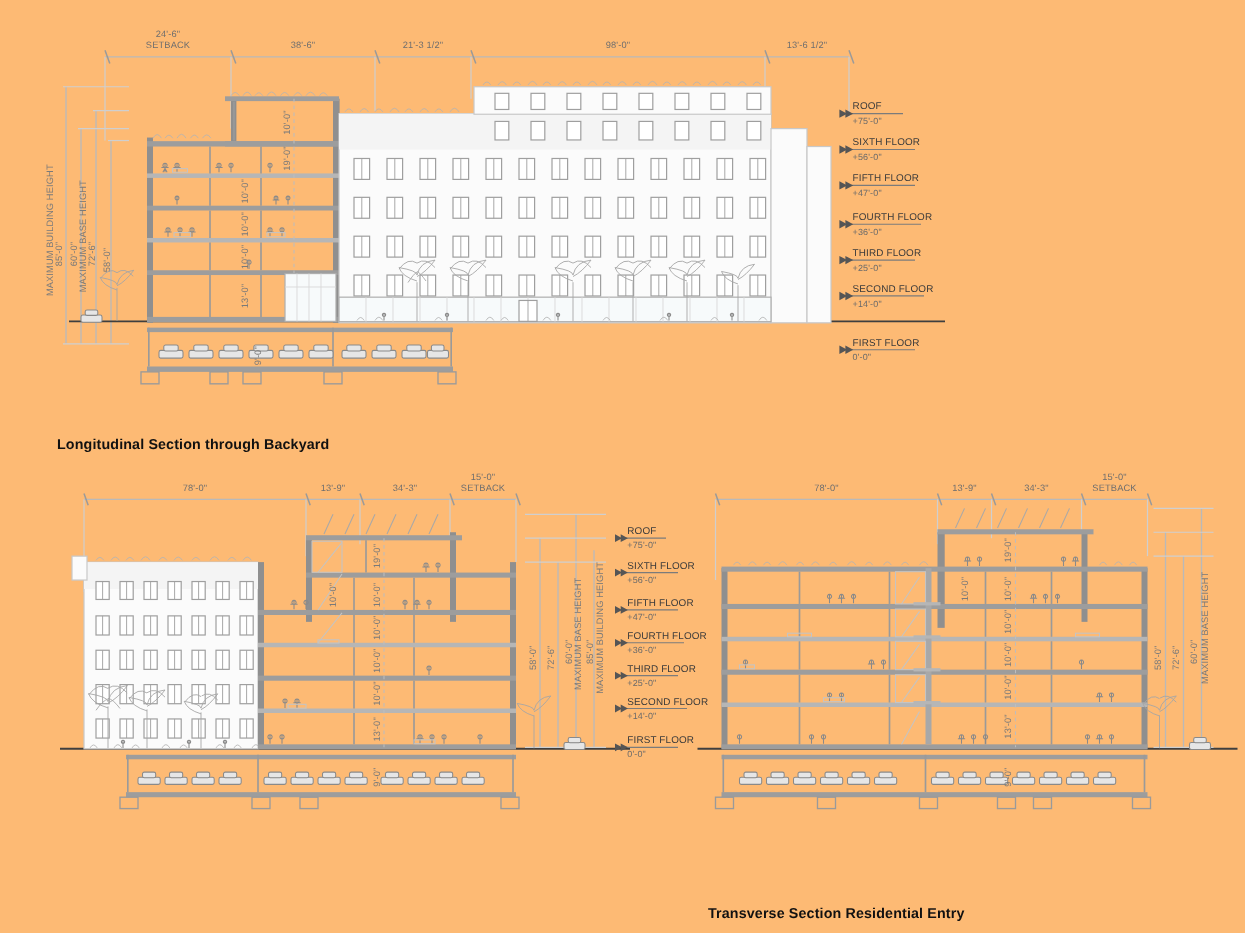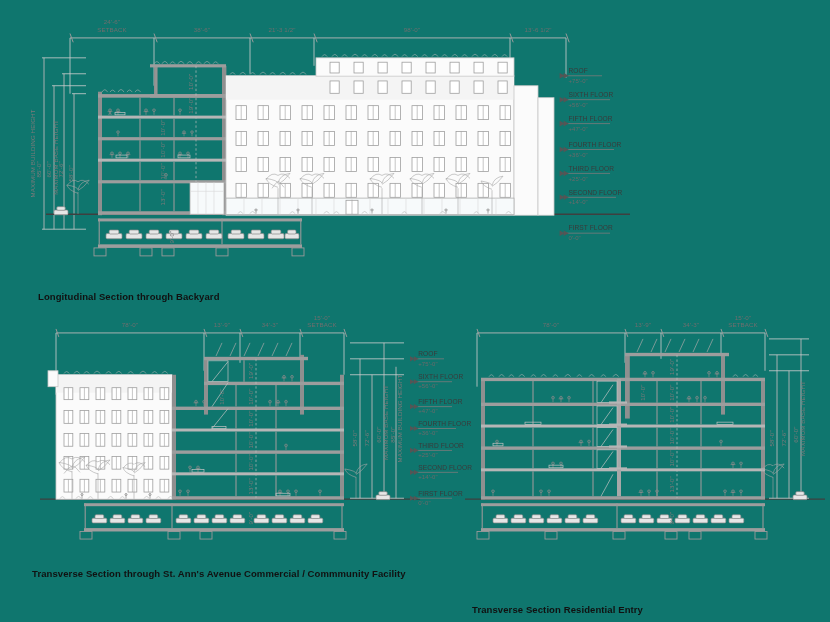--- a/index.html
+++ b/index.html
@@ -6,21 +6,21 @@
     margin: 0; padding: 0;
     background: #ffffff;
   }
   body {
     width: 830px; height: 622px;
     position: relative;
     font-family: "Liberation Sans", sans-serif;
     color: #1a1a1a;
     overflow: hidden;
   }
-  .sheet { position: absolute; inset: 0; background: #0f766e; }
+  .sheet { position: absolute; inset: 0; background: #fdba74; }
 
   
   .drawing { position: absolute; }
   #drawing-longitudinal { left: 30px;  top: 14px;  width: 610px; height: 265px; }
   #drawing-transverse-commercial { left: 40px; top: 315px; width: 380px; height: 235px; }
   #drawing-transverse-residential { left: 465px; top: 315px; width: 360px; height: 235px; }
 
   .drawing svg { display: block; width: 100%; height: 100%; overflow: visible; }
 
   
@@ -909,21 +909,20 @@
         <g transform="translate(188,92)">
           <path class="lvlrule" d="M0 0 h18"></path>
           <path d="M-3 -1.3 l2.4 1.3 -2.4 1.3 z" fill="#555"></path>
             <path d="M-1.1 -1.3 l2.4 1.3 -2.4 1.3 z" fill="#555"></path>
           <text class="lvltext" x="1.1" y="-1.3">FIRST FLOOR</text>
           <text class="lvlsub" x="1.1" y="3.4">0'-0"</text>
         </g>
       </g>
     </svg>
   </div>
-  <div class="caption" id="caption-transverse-commercial">Transverse Section through St. Ann's Avenue Commercial / Commmunity Facility</div>
 
   <div class="drawing" id="drawing-transverse-residential">
     <svg viewBox="0 0 180 118" preserveAspectRatio="none">
 
       <g>
         <line class="dimline" x1="6" y1="9" x2="150" y2="9"></line>
         <g class="dimtick">
           <line x1="6" y1="7" x2="7.4" y2="11"></line>
           <line x1="80" y1="7" x2="81.4" y2="11"></line>
           <line x1="98" y1="7" x2="99.4" y2="11"></line>

